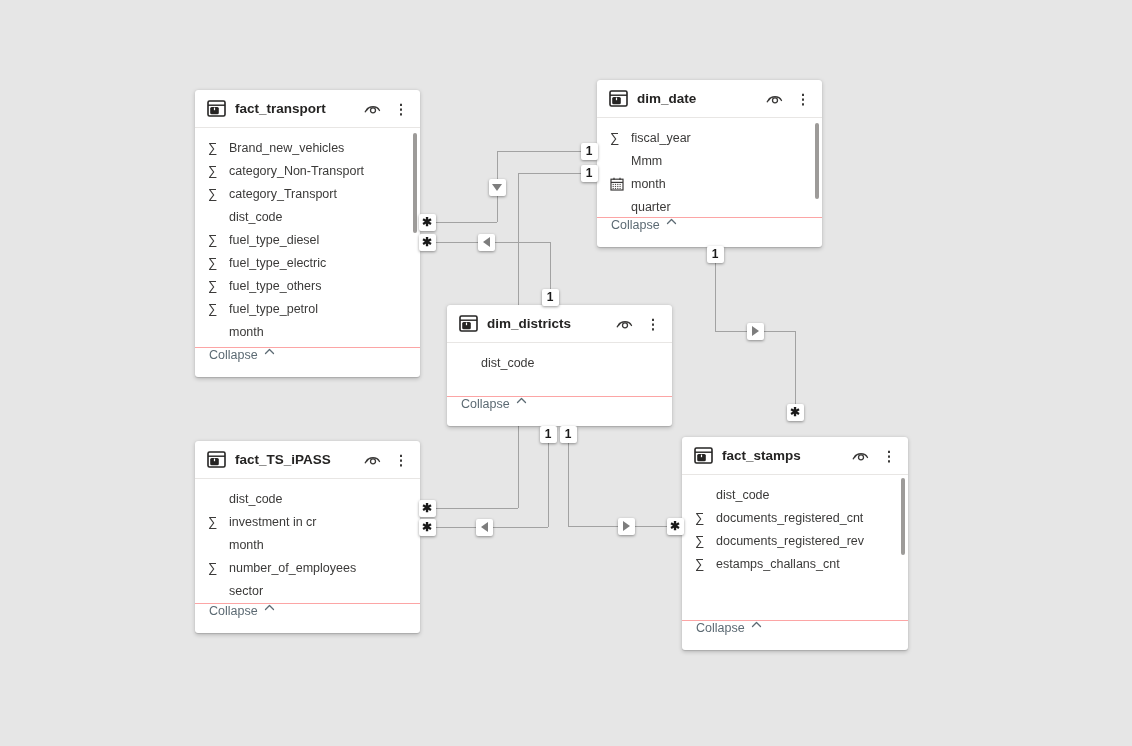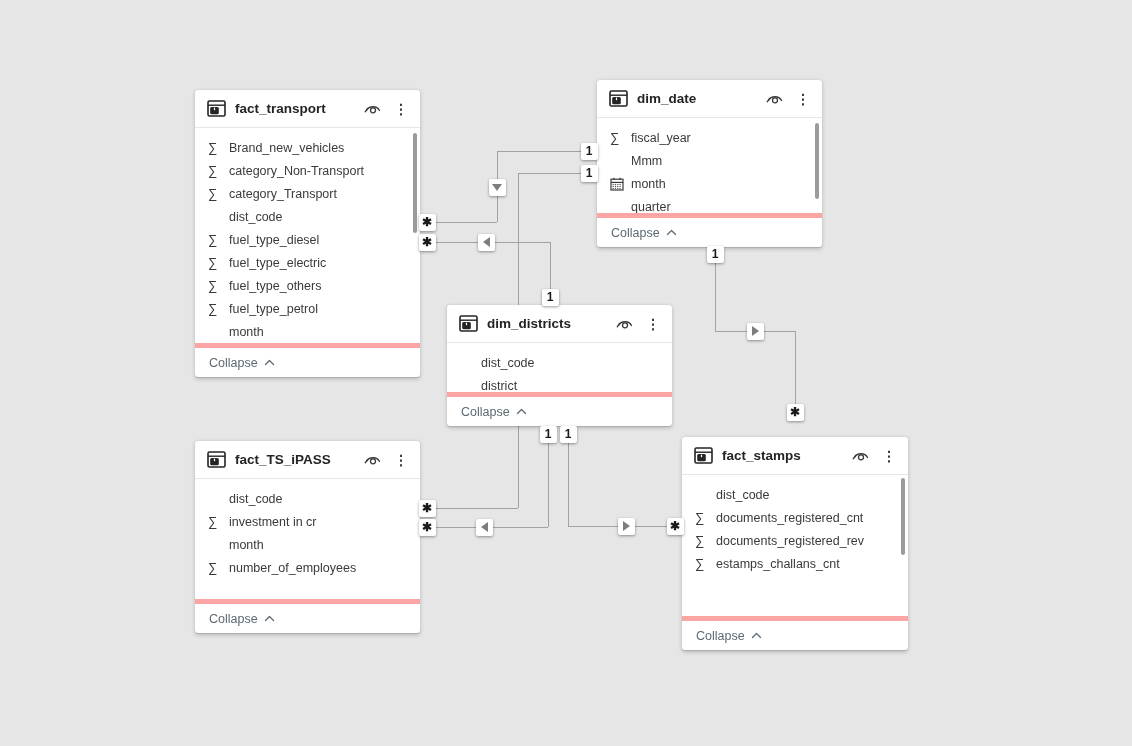--- a/index.html
+++ b/index.html
@@ -20,22 +20,22 @@
     cursor:pointer;padding:0 2px;}
 
   .fields{flex:1;padding-top:8px;position:relative;overflow:hidden;}
   .field-row{height:23px;display:flex;align-items:center;padding-left:13px;cursor:default;}
   .field-icon{width:21px;flex:none;display:flex;align-items:center;color:#3b3a39;
     font-size:13px;line-height:1;}
   .field-label{font-size:12.5px;color:#3b3a39;white-space:nowrap;}
 
   .scroll-thumb{position:absolute;width:4px;right:3px;background:#9d9b99;border-radius:2px;z-index:2;}
 
-  .collapse-row{flex:none;height:29px;border-top:5px solid #fca5a5;display:flex;
-    align-items:center;padding-left:14px;cursor:pointer;}
+  .collapse-row{flex:none;height:29px;border-top:1px solid #fca5a5;display:flex;
+    align-items:flex-start;padding-left:14px;cursor:pointer;}
   .collapse-label{font-size:12.5px;color:#5c6a73;}
   .collapse-caret{margin-left:6px;display:flex;align-items:center;}
 
   .marker{position:absolute;width:17px;height:17px;background:#ffffff;border-radius:2px;
     box-shadow:0 1px 3px rgba(0,0,0,.40);display:flex;align-items:center;
     justify-content:center;z-index:30;cursor:pointer;}
   .marker .card-num{font-size:12px;font-weight:700;color:#1a1a1a;line-height:1;}
   .marker .card-many{font-size:12px;font-weight:700;color:#1a1a1a;line-height:1;}
   .tri{width:0;height:0;}
   .tri.down{border-left:5px solid transparent;border-right:5px solid transparent;border-top:7px solid #7d7d7d;}
@@ -207,24 +207,20 @@
             <line x1="2.2" y1="10.8" x2="4.6" y2="7.4" stroke="#3b3a39" stroke-width="1.3" stroke-linecap="round"></line>
           </svg>
         </span>
         <span class="kebab-icon">⋮</span>
       </div>
       <div class="fields">
         <div class="field-row">
           <span class="field-icon"></span>
           <span class="field-label">dist_code</span>
         </div>
-        <div class="field-row">
-          <span class="field-icon"></span>
-          <span class="field-label">district</span>
-        </div>
       </div>
       <div class="collapse-row">
         <span class="collapse-label">Collapse</span>
         <span class="collapse-caret">
           <svg width="11" height="7" viewBox="0 0 11 7">
             <path d="M1.5 5.5 L5.5 1.5 L9.5 5.5" fill="none" stroke="#5c6a73" stroke-width="1.3" stroke-linecap="round" stroke-linejoin="round"></path>
           </svg>
         </span>
       </div>
     </div>
@@ -257,20 +253,24 @@
           <span class="field-icon">∑</span>
           <span class="field-label">investment in cr</span>
         </div>
         <div class="field-row">
           <span class="field-icon"></span>
           <span class="field-label">month</span>
         </div>
         <div class="field-row">
           <span class="field-icon">∑</span>
           <span class="field-label">number_of_employees</span>
+        </div>
+        <div class="field-row">
+          <span class="field-icon"></span>
+          <span class="field-label">sector</span>
         </div>
       </div>
       <div class="collapse-row">
         <span class="collapse-label">Collapse</span>
         <span class="collapse-caret">
           <svg width="11" height="7" viewBox="0 0 11 7">
             <path d="M1.5 5.5 L5.5 1.5 L9.5 5.5" fill="none" stroke="#5c6a73" stroke-width="1.3" stroke-linecap="round" stroke-linejoin="round"></path>
           </svg>
         </span>
       </div>

